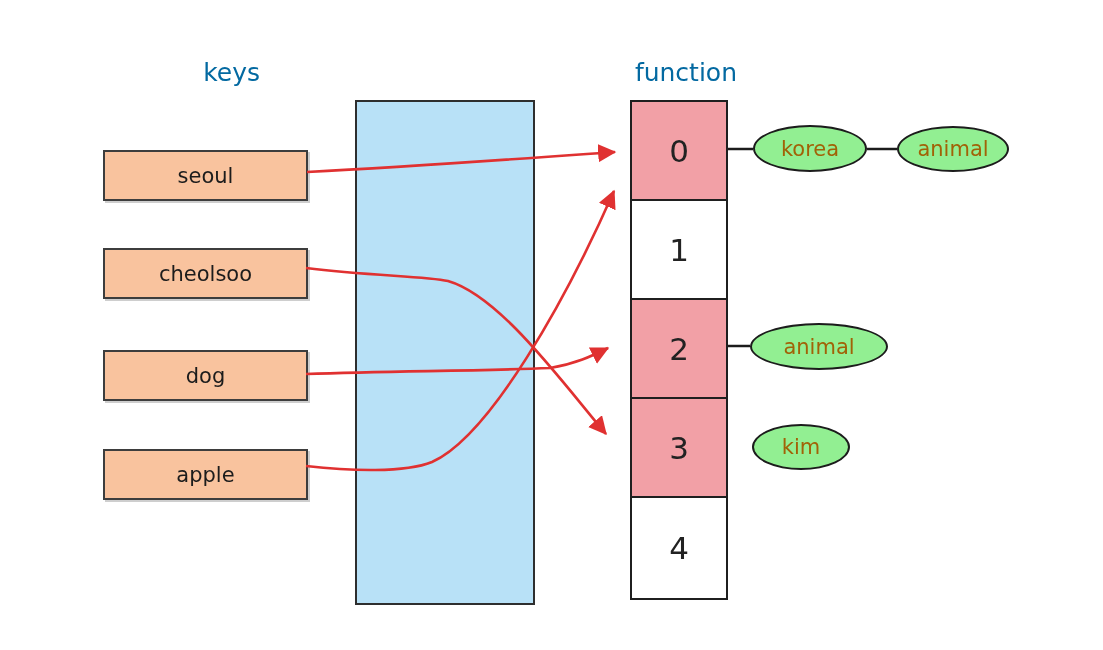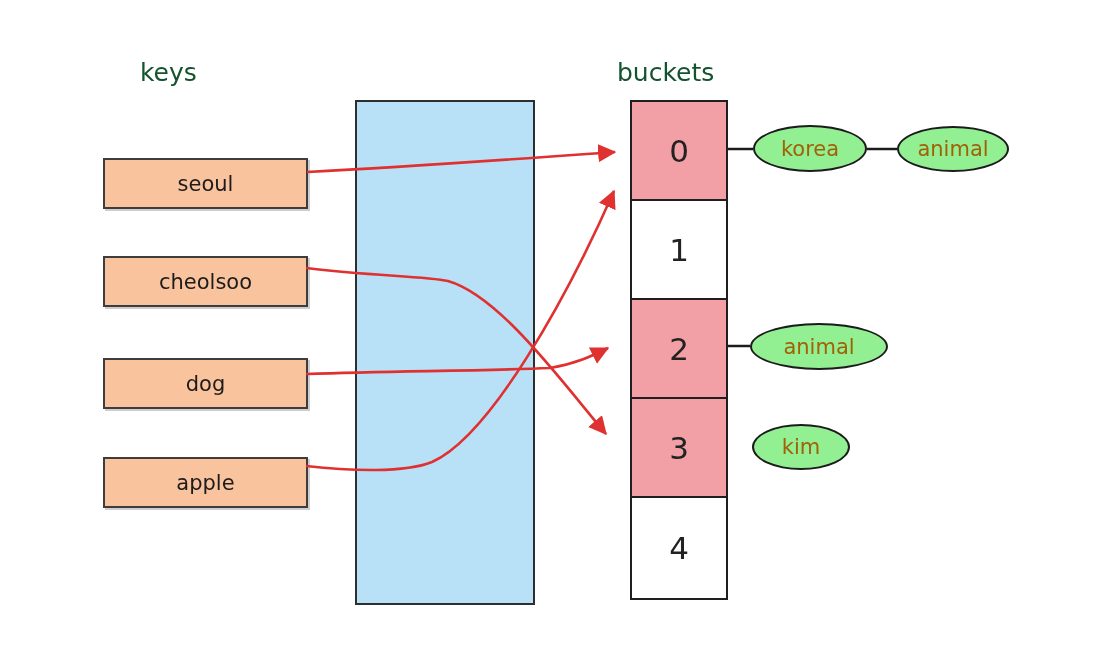--- a/index.html
+++ b/index.html
@@ -1,24 +1,24 @@
 <!DOCTYPE html>
 <html><head>
 <meta charset="utf-8">
 <style>
   html,body{margin:0;padding:0;background:#ffffff;}
   body{font-family:"DejaVu Sans","Liberation Sans",sans-serif;color:#111;}
   .canvas{position:relative;width:1103px;height:650px;background:#fff;overflow:hidden;}
 
-  .col-header{position:absolute;font-size:25px;text-align:left;color:#14532d;}
+  .col-header{position:absolute;font-size:25px;text-align:right;color:#0369a1;}
 
   .key-box{position:absolute;left:103px;width:201px;height:47px;
     background:#f9c39e;border:2px solid #3d3d3d;
     display:flex;align-items:center;justify-content:center;
-    font-size:21px;color:#1c1c1c;box-shadow:2px 2px 0 rgba(60,60,60,.25);margin-top:8px;}
+    font-size:21px;color:#1c1c1c;box-shadow:2px 2px 0 rgba(60,60,60,.25);}
 
   .hash-box{position:absolute;left:355px;top:100px;width:180px;height:505px;
     background:#b8e1f7;border:2.5px solid #2e2e2e;box-sizing:border-box;}
 
   .bucket-col{position:absolute;left:630px;top:100px;width:98px;height:500px;
     border:2.5px solid #1f1f1f;box-sizing:border-box;background:#fff;}
   .bucket-cell{height:99px;box-sizing:border-box;border-bottom:2.5px solid #1f1f1f;
     display:flex;align-items:center;justify-content:center;
     font-size:31px;color:#222;}
   .bucket-cell:last-child{border-bottom:none;}
@@ -29,21 +29,21 @@
     font-size:21px;color:#a16207;box-sizing:border-box;}
 
   .overlay{position:absolute;left:0;top:0;width:1103px;height:650px;pointer-events:none;}
 </style>
 </head>
 <body>
 
 <div class="canvas">
 
   <div class="col-header" style="left:140px;top:58px;width:120px;">keys</div>
-  <div class="col-header" style="left:617px;top:58px;width:120px;">buckets</div>
+  <div class="col-header" style="left:617px;top:58px;width:120px;">function</div>
 
   <div class="key-box" style="top:150px;">
     <span>seoul</span>
   </div>
   <div class="key-box" style="top:248px;align-items:center;">
     <span>cheolsoo</span>
   </div>
   <div class="key-box" style="top:449px;">
     <span>apple</span>
   </div>

